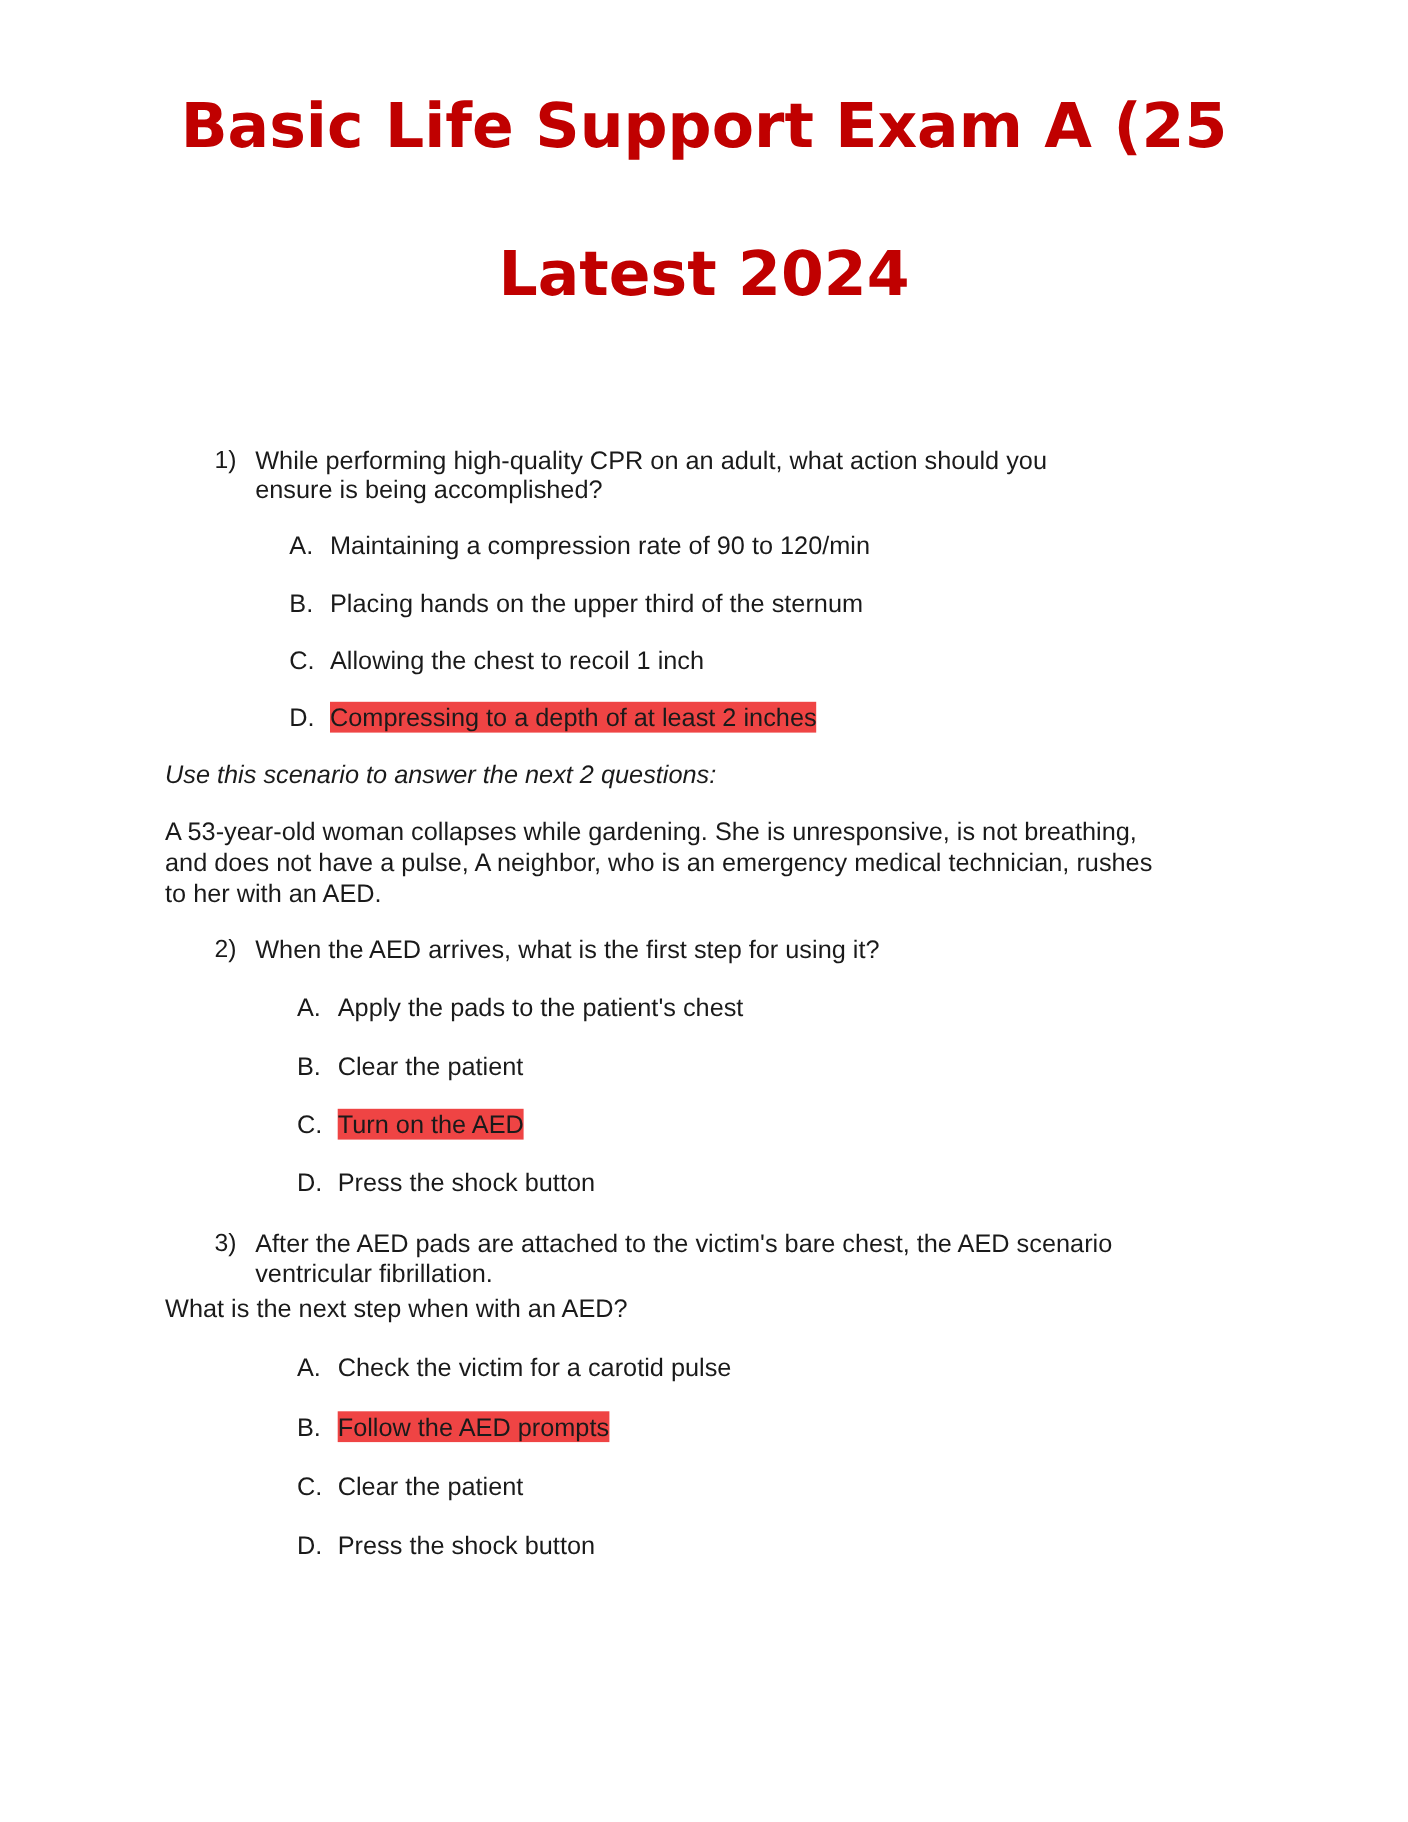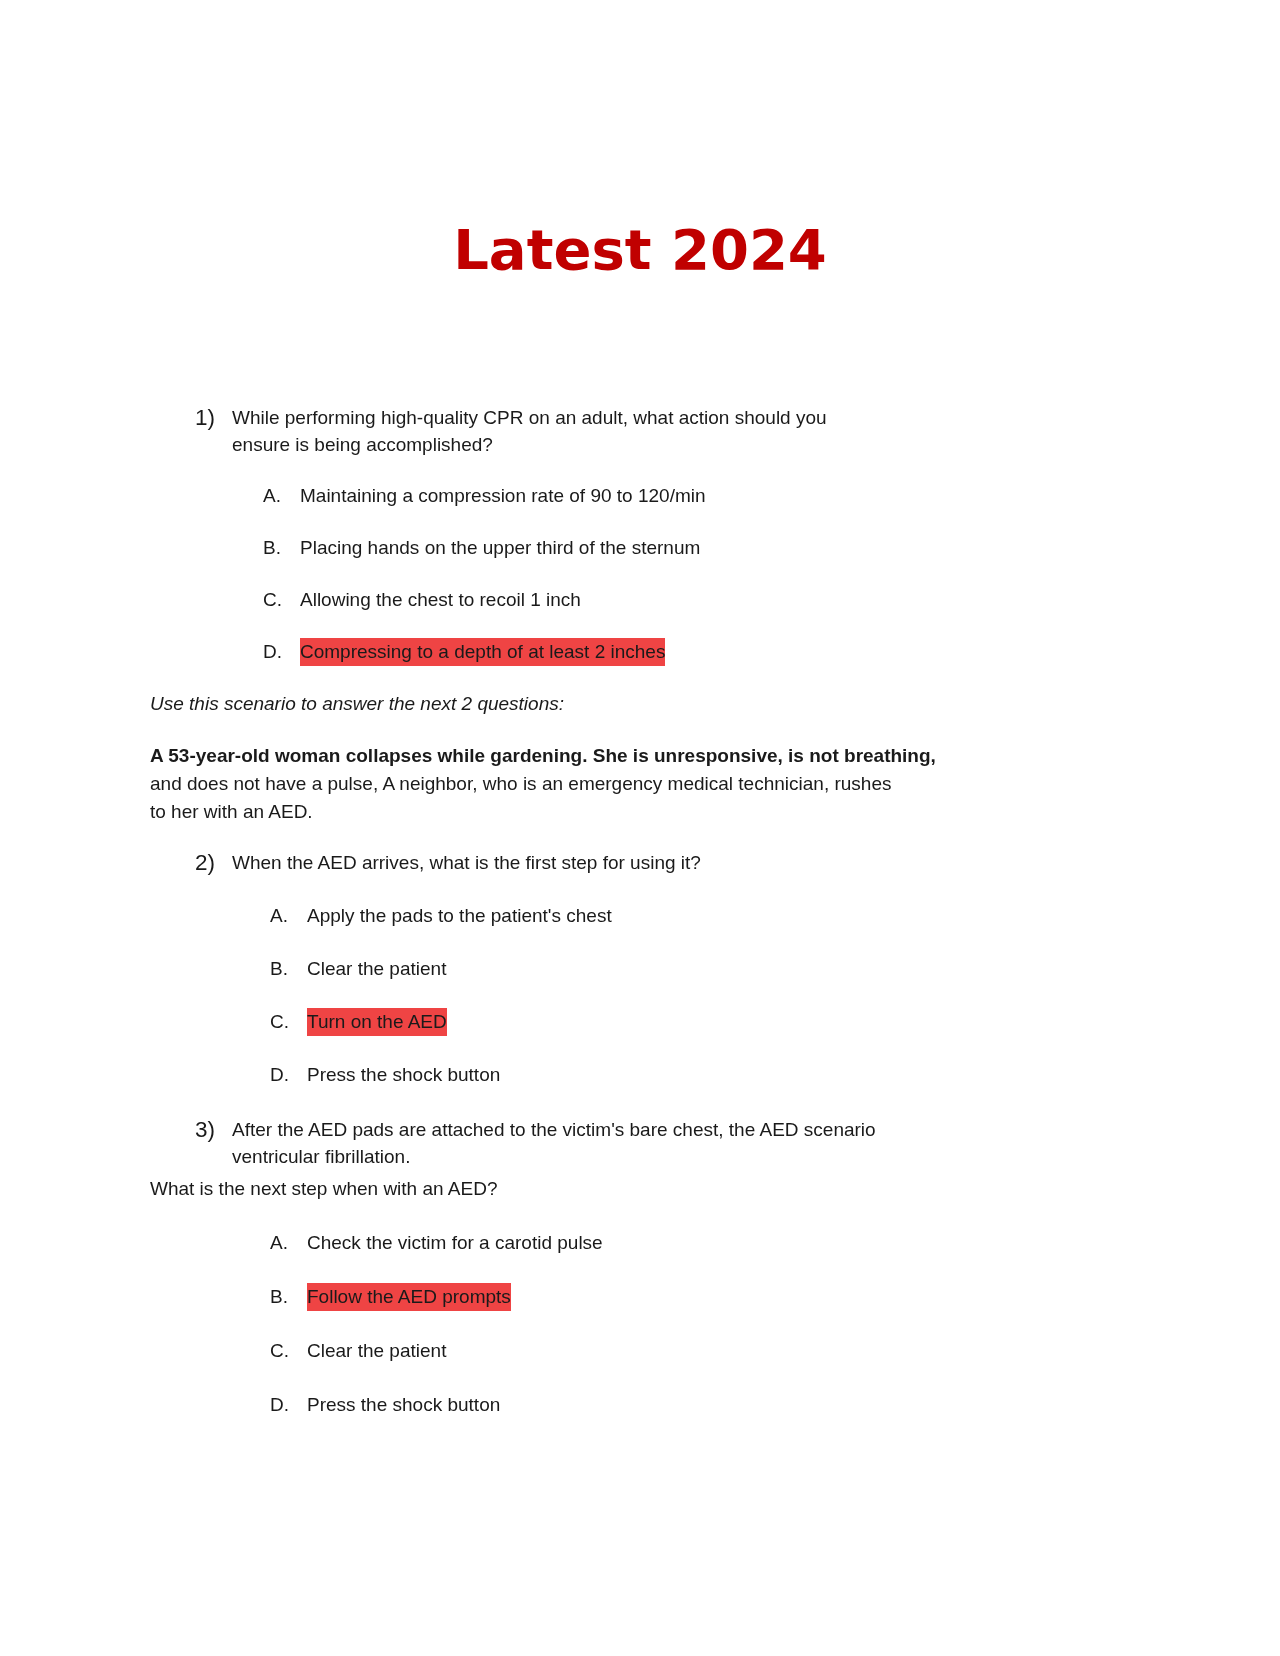--- a/index.html
+++ b/index.html
@@ -1,30 +1,30 @@
 <!DOCTYPE html>
 <html><head>
 <meta charset="utf-8">
 <style>
   html, body { margin: 0; padding: 0; background: #ffffff; }
   body { width: 1280px; height: 1656px; position: relative; overflow: hidden;
          font-family: "Liberation Sans", sans-serif; color: #1a1a1a; }
   .title { position: absolute; left: 100px; width: 1080px; top: 82px; text-align: center;
            font-family: "DejaVu Sans", sans-serif; font-weight: bold; font-size: 56px;
            line-height: 67px; color: #c00000; margin: 0; }
-  .abs { position: absolute; font-size: 19px; line-height: 28px; white-space: nowrap; }
+  .abs { position: absolute; font-size: 23px; line-height: 28px; white-space: nowrap; }
   .qnum { position: absolute; font-size: 22.5px; line-height: 28px; }
   .italic { font-style: italic; }
   .hl { background: #ef4444; }
 </style>
 </head>
 <body>
 
 <h1 class="title">
-  <br>
+  <span>Basic Life Support Exam A (25</span><br>
   <br>
   <span>Latest 2024</span>
 </h1>
 
 <div>
   <span class="qnum" style="left:195px; top:404px;">1)</span>
   <span class="abs" style="left:232px; top:404px;">While performing high-quality CPR on an adult, what action should you</span>
   <span class="abs" style="left:232px; top:431px;">ensure is being accomplished?</span>
 
   <div>
@@ -40,21 +40,21 @@
     <span class="abs" style="left:300px; top:586px;">Allowing the chest to recoil 1 inch</span>
   </div>
   <div>
     <span class="abs" style="left:263px; top:638px;">D.</span>
     <span class="abs hl" style="left:300px; top:638px;">Compressing to a depth of at least 2 inches</span>
   </div>
 </div>
 
 <div>
   <span class="abs italic" style="left:150px; top:690px;">Use this scenario to answer the next 2 questions:</span>
-  <span class="abs" style="left:150px; top:742px;font-weight:bold;">A 53-year-old woman collapses while gardening. She is unresponsive, is not breathing,</span>
+  <span class="abs" style="left:150px; top:742px;">A 53-year-old woman collapses while gardening. She is unresponsive, is not breathing,</span>
   <span class="abs" style="left:150px; top:770px;">and does not have a pulse, A neighbor, who is an emergency medical technician, rushes</span>
   <span class="abs" style="left:150px; top:798px;">to her with an AED.</span>
 </div>
 
 <div>
   <span class="qnum" style="left:195px; top:849px;">2)</span>
   <span class="abs" style="left:232px; top:849px;">When the AED arrives, what is the first step for using it?</span>
 
   <div>
     <span class="abs" style="left:270px; top:902px;">A.</span>

